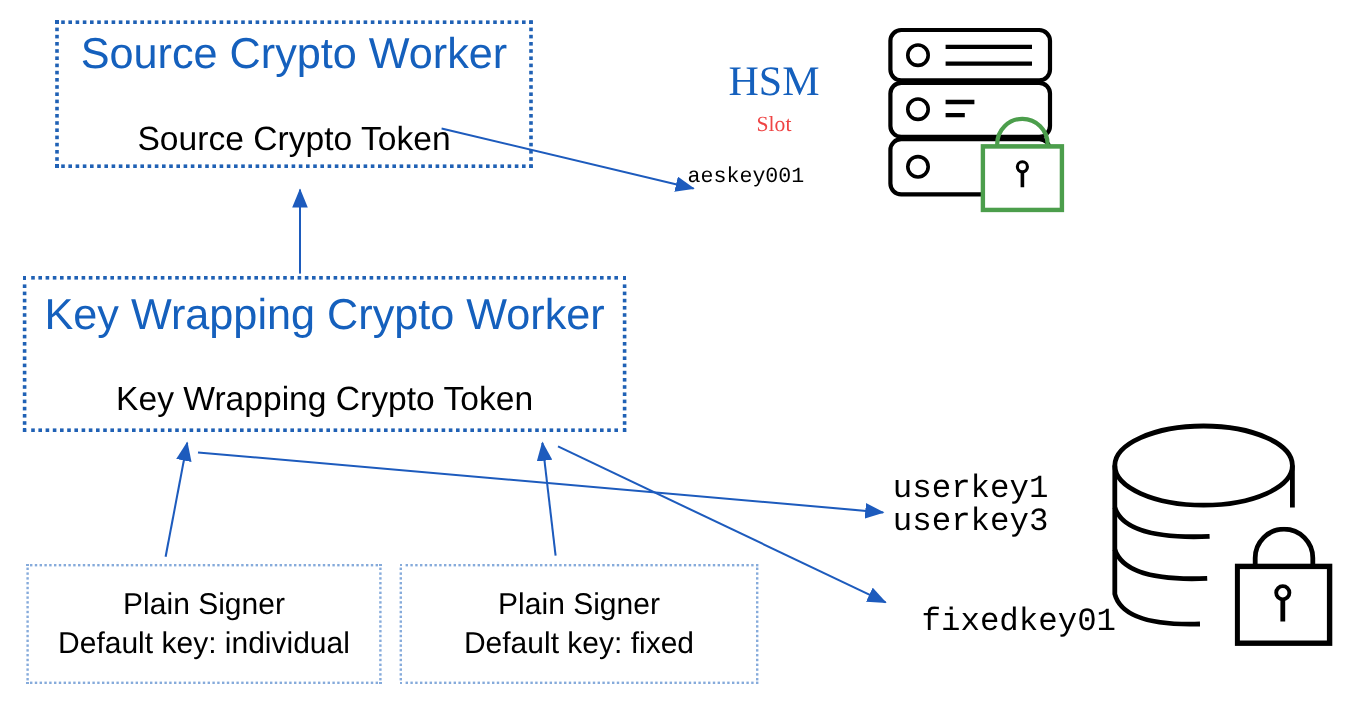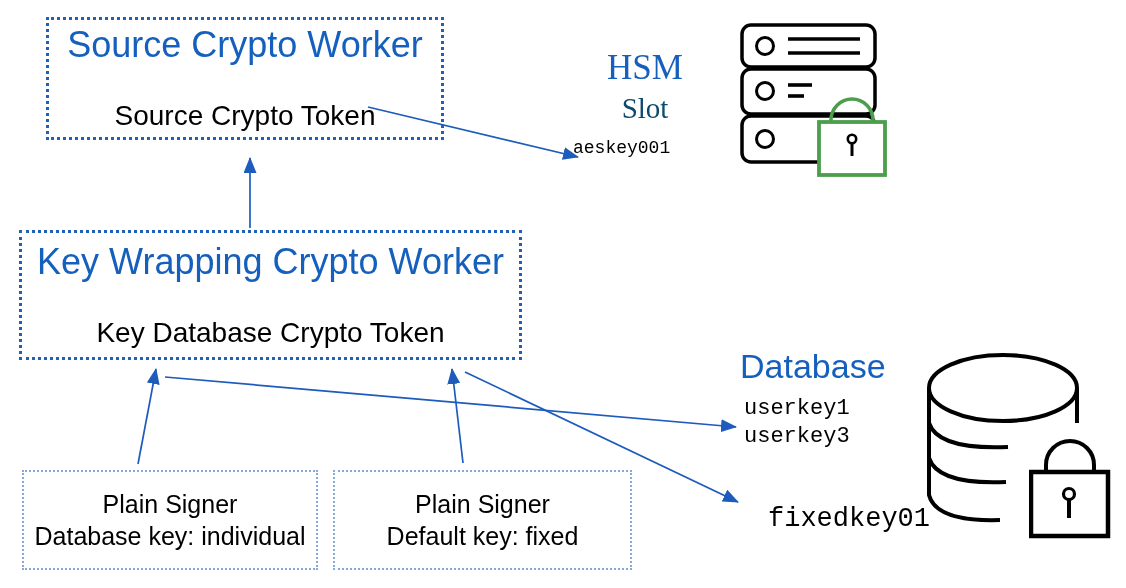--- a/index.html
+++ b/index.html
@@ -19,61 +19,60 @@
   
   .signer-box{
     border:2px dotted #86abdb;background:transparent;
     display:flex;flex-direction:column;align-items:center;justify-content:center;
     text-align:center;box-sizing:border-box;
   }
   .signer-line{color:#000;font-size:25px;line-height:1.28;white-space:nowrap;}
   
   .hsm-block{text-align:center;}
   .hsm-title{color:#1560bd;font-size:35px;line-height:1;}
-  .hsm-slot{color:#0c4a6e;font-size:29px;line-height:1;margin-top:9px;}
+  .hsm-slot{color:#ef4444;font-size:18px;line-height:1;margin-top:9px;}
   .mono{font-family:"Liberation Mono","DejaVu Sans Mono",monospace;color:#000;}
   .aeskey{font-size:18px;line-height:1;}
   .db-title{color:#1560bd;font-size:34px;line-height:1;}
-  .db-keys{font-size:22px;line-height:27.5px;text-align:right;}
+  .db-keys{font-size:27px;line-height:27.5px;text-align:right;}
   .db-fixed{font-size:27px;line-height:1;}
   svg{display:block;}
   .overlay{pointer-events:none;}
 </style>
 </head>
 <body>
 
 <div id="canvas">
 
   <div class="worker-box abs" style="left:46px;top:17px;width:398px;height:123px;">
     <div class="worker-title">Source Crypto Worker</div>
     <div class="worker-token">Source Crypto Token</div>
   </div>
 
   <div class="worker-box abs" style="left:19px;top:230px;width:503px;height:130px;">
     <div class="worker-title">Key Wrapping Crypto Worker</div>
-    <div class="worker-token">Key Database Crypto Token</div>
+    <div class="worker-token">Key Wrapping Crypto Token</div>
   </div>
 
   <div class="signer-box abs" style="left:22px;top:470px;width:296px;height:100px;">
     <div class="signer-line">Plain Signer</div>
-    <div class="signer-line">Database key: individual</div>
+    <div class="signer-line">Default key: individual</div>
   </div>
 
   <div class="signer-box abs" style="left:333px;top:470px;width:299px;height:100px;">
     <div class="signer-line">Plain Signer</div>
     <div class="signer-line">Default key: fixed</div>
   </div>
 
   <div class="hsm-block abs" style="left:575px;top:50px;width:140px;font-family:Liberation Serif, serif;">
     <div class="hsm-title">HSM</div>
     <div class="hsm-slot">Slot</div>
   </div>
   <div class="mono aeskey abs" style="left:573px;top:139px;">aeskey001</div>
 
-  <div class="db-title abs" style="left:740px;top:349px;">Database</div>
   <div class="mono db-keys abs" style="left:744px;top:395px;">
     <div>userkey1</div>
     <div>userkey3</div>
   </div>
   <div class="mono db-fixed abs" style="left:768px;top:506px;">fixedkey01</div>
 
   <svg class="abs" style="left:740px;top:23px;" width="139" height="144" viewBox="0 0 139 144">
     <g fill="#fff" stroke="#000" stroke-width="3.5">
       <rect x="2" y="2" width="133" height="42" rx="9"></rect>
       <rect x="2" y="46" width="133" height="45" rx="9"></rect>

